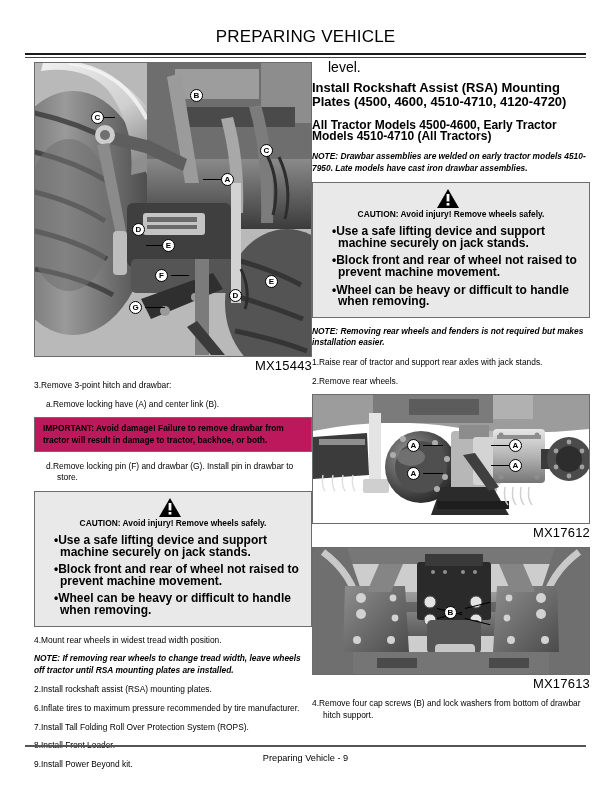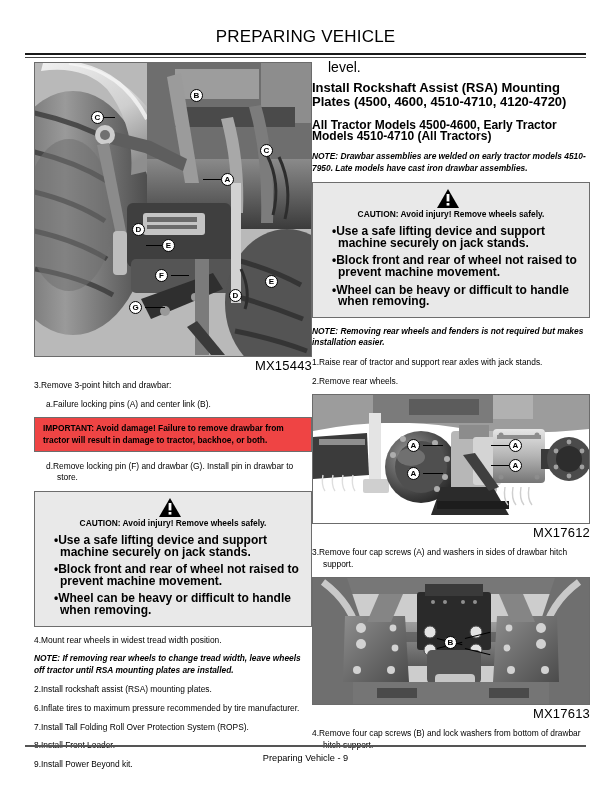--- a/index.html
+++ b/index.html
@@ -169,21 +169,21 @@
   .caution-bullet {
     font-size: 12px;
     font-weight: bold;
     line-height: 11.6px;
     margin: 0 0 6px 0;
     padding-left: 17px;
     text-indent: -6px;
   }
   .important-box {
     border: 1px solid #6d6d6d;
-    background: #ef4444;
+    background: #be185d;
     padding: 5px 8px 4px 8px;
     margin: 0 0 9px 0;
     box-sizing: border-box;
   }
   .important-text {
     font-size: 8.4px;
     font-weight: bold;
     line-height: 11.8px;
     margin: 0;
   }
@@ -308,21 +308,21 @@
         <div class="callout" style="left:120px;top:206px;">F</div>
         <div class="callout" style="left:230px;top:212px;">E</div>
         <div class="callout" style="left:194px;top:226px;">D</div>
         <div class="leader" style="left:110px;top:244px;width:20px;"></div>
         <div class="callout" style="left:94px;top:238px;">G</div>
       </div>
       <div class="figcaption">MX15443</div>
     </div>
 
     <div class="step">3.Remove 3-point hitch and drawbar:</div>
-    <div class="substep">a.Failure locking pins (A) and center link (B).</div>
+    <div class="substep">a.Remove locking have (A) and center link (B).</div>
 
     <div class="important-box">
       <p class="important-text">IMPORTANT: Avoid damage! Failure to remove drawbar from tractor will result in damage to tractor, backhoe, or both.</p>
     </div>
 
     <div class="substep">d.Remove locking pin (F) and drawbar (G). Install pin in drawbar to store.</div>
 
     <div class="caution-box">
       <div class="caution-head">
         <span class="warn-tri">
@@ -472,21 +472,20 @@
         <div class="leader" style="left:110px;top:78px;width:20px;"></div>
         <div class="callout" style="left:94px;top:72px;">A</div>
         <div class="leader" style="left:178px;top:50px;width:18px;"></div>
         <div class="callout" style="left:196px;top:44px;">A</div>
         <div class="leader" style="left:178px;top:70px;width:18px;"></div>
         <div class="callout" style="left:196px;top:64px;">A</div>
       </div>
       <div class="figcaption">MX17612</div>
     </div>
 
-    <div class="step">3.Remove four cap screws (A) and washers in sides of drawbar hitch support.</div>
 
     <div class="figure">
       <div class="figbox" style="height:126px;">
         <svg width="276" height="126" viewBox="0 0 276 126" style="position:absolute;left:0;top:0;">
           <defs>
             <linearGradient id="frameG" x1="0" y1="0" x2="0" y2="1">
               <stop offset="0%" stop-color="#9e9e9e"></stop>
               <stop offset="100%" stop-color="#5a5a5a"></stop>
             </linearGradient>
             <linearGradient id="plateG" x1="0" y1="0" x2="1" y2="1">

